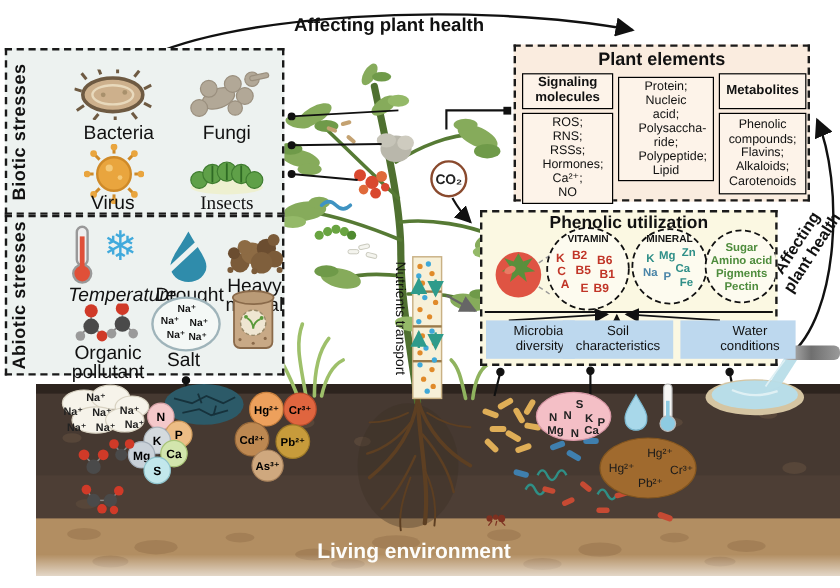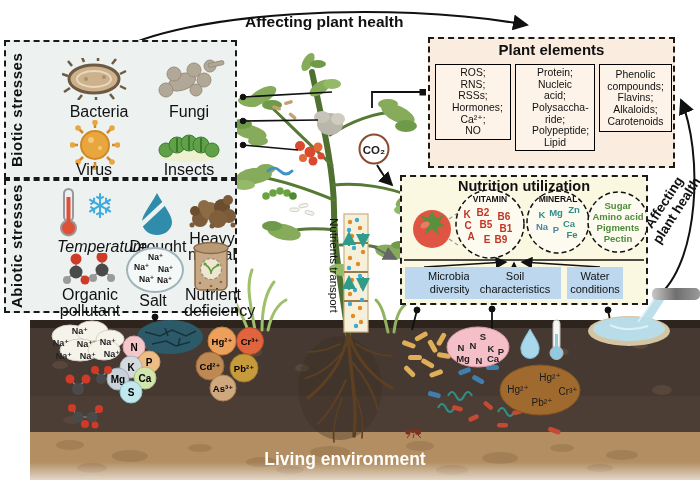--- a/index.html
+++ b/index.html
@@ -509,21 +509,21 @@
           <circle cx="35" cy="15" r="8"></circle>
         <circle cx="47" cy="17" r="8"></circle>
           <circle cx="58" cy="22" r="7"></circle>
       </g>
       <g stroke="#2f6a24" stroke-width="1.5">
           <line x1="23" y1="10" x2="23" y2="24"></line>
           <line x1="35" y1="8" x2="35" y2="22"></line>
           <line x1="47" y1="10" x2="47" y2="24"></line>
         </g>
     </svg>
-    <div class="itemlabel" style="left:148px;top:120px;width:70px;">Insects</div>
+    <div class="itemlabel" style="left:148px;top:120px;width:70px;font-family:Liberation Serif, serif;">Insects</div>
   </div>
 
   <div class="panel" style="left:4px;top:179px;width:233px;height:134px;background:#edf2f0;">
     <div class="vlabel">Abiotic stresses</div>
     <svg class="abs" style="left:52px;top:6px" width="22" height="50" viewBox="0 0 22 50">
       <rect x="6" y="2" width="9" height="32" rx="4.5" fill="#eee" stroke="#999" stroke-width="2"></rect>
       <circle cx="10.5" cy="41" r="7.5" fill="#e05038" stroke="#999" stroke-width="2"></circle>
       <rect x="8.5" y="10" width="4" height="28" fill="#e05038"></rect>
     </svg>
     <div class="abs" style="left:80px;top:8px;font-size:34px;color:#41aadc;line-height:1;">❄</div>
@@ -583,53 +583,54 @@
       <path d="M7,12 h32 v36 a5,5 0 0 1 -5,5 h-22 a5,5 0 0 1 -5,-5 Z" fill="#c8a986" stroke="#8a6a4a" stroke-width="1.5"></path>
       <ellipse cx="23" cy="11" rx="17" ry="5.5" fill="#b99a76" stroke="#8a6a4a" stroke-width="1.5"></ellipse>
       <circle cx="23" cy="32" r="10.5" fill="#efe6d2" stroke="#9a8a6a" stroke-width="1.2" stroke-dasharray="3,2"></circle>
       <path d="M23,37 C23,32 21,30 18,28 M23,37 C23,33 26,30 29,29" stroke="#5a9a3a" stroke-width="1.6" fill="none"></path>
       <circle cx="17" cy="27" r="1.6" fill="#5a9a3a"></circle>
         <circle cx="30" cy="28" r="1.6" fill="#5a9a3a"></circle>
       <circle cx="12" cy="46" r="1.3" fill="#8a6a4a"></circle>
         <circle cx="33" cy="45" r="1.3" fill="#8a6a4a"></circle>
         <circle cx="23" cy="49" r="1.3" fill="#8a6a4a"></circle>
     </svg>
-    <div class="itemlabel" style="left:178px;top:106px;width:58px;">Nutrient
-deficiency</div>
   </div>
 
   <div class="panel" style="left:428px;top:37px;width:247px;height:131px;background:#faecdf;">
     <div class="ptitle" style="top:2px;">Plant elements</div>
     <div class="pe-col" style="left:5px;top:22px;width:76px;">
+      <div class="pe-head">Signaling
+molecules</div>
       <div class="pe-body">ROS;
 RNS;
 RSSs;
 Hormones;
 Ca²⁺;
 NO</div>
     </div>
     <div class="pe-col" style="left:85px;top:22px;width:80px;">
       <div class="pe-body">Protein;
 Nucleic acid;
 Polysaccha-
 ride;
 Polypeptide;
 Lipid</div>
     </div>
     <div class="pe-col" style="left:169px;top:22px;width:73px;">
+      <div class="pe-head">Metabolites</div>
       <div class="pe-body" style="padding:4px 2px;">Phenolic
 compounds;
 Flavins;
 Alkaloids;
 Carotenoids</div>
     </div>
   </div>
 
   <div class="panel" style="left:400px;top:175px;width:248px;height:130px;background:#fbf8e2;">
-    <div class="ptitle" style="top:1px;font-size:14.5px;">Nutrition utilization</div>
+    <div class="ptitle" style="top:1px;font-size:14.5px;">Phenolic utilization</div>
     <svg class="abs" style="left:0;top:0" width="244" height="126" viewBox="0 0 244 126">
       <defs>
         <marker id="ah2" markerWidth="9" markerHeight="8" refX="7" refY="4" orient="auto">
             <path d="M0,0 L8,4 L0,8 z" fill="#111"></path>
           </marker>
       </defs>
 
       <g>
         <circle cx="30" cy="52" r="19" fill="#df5443"></circle>
         <path d="M30,34 l4,7 l8,-3 l-5,7 l7,4 l-9,1 l2,8 l-7,-6 l-7,6 l2,-8 l-9,-1 l7,-4 l-5,-7 l8,3 Z" fill="#5a8f3c"></path>
@@ -678,17 +679,17 @@
       <g stroke="#111" stroke-width="1.5" fill="none">
         <line x1="22" y1="90" x2="104" y2="85" marker-end="url(#ah2)"></line>
         <line x1="112" y1="102" x2="112" y2="86" marker-end="url(#ah2)"></line>
         <line x1="198" y1="90" x2="120" y2="85" marker-end="url(#ah2)"></line>
       </g>
     </svg>
     <div class="factor" style="left:3px;top:90px;width:58px;height:32px;padding-left:16px;">Microbial
 diversity</div>
     <div class="factor" style="left:67px;top:90px;width:92px;height:32px;">Soil
 characteristics</div>
-    <div class="factor" style="left:165px;top:90px;width:56px;height:32px;">Water
+    <div class="factor" style="left:165px;top:90px;width:76px;height:32px;padding-left:20px;">Water
 conditions</div>
   </div>
 
 </div>
 
 </body></html>

